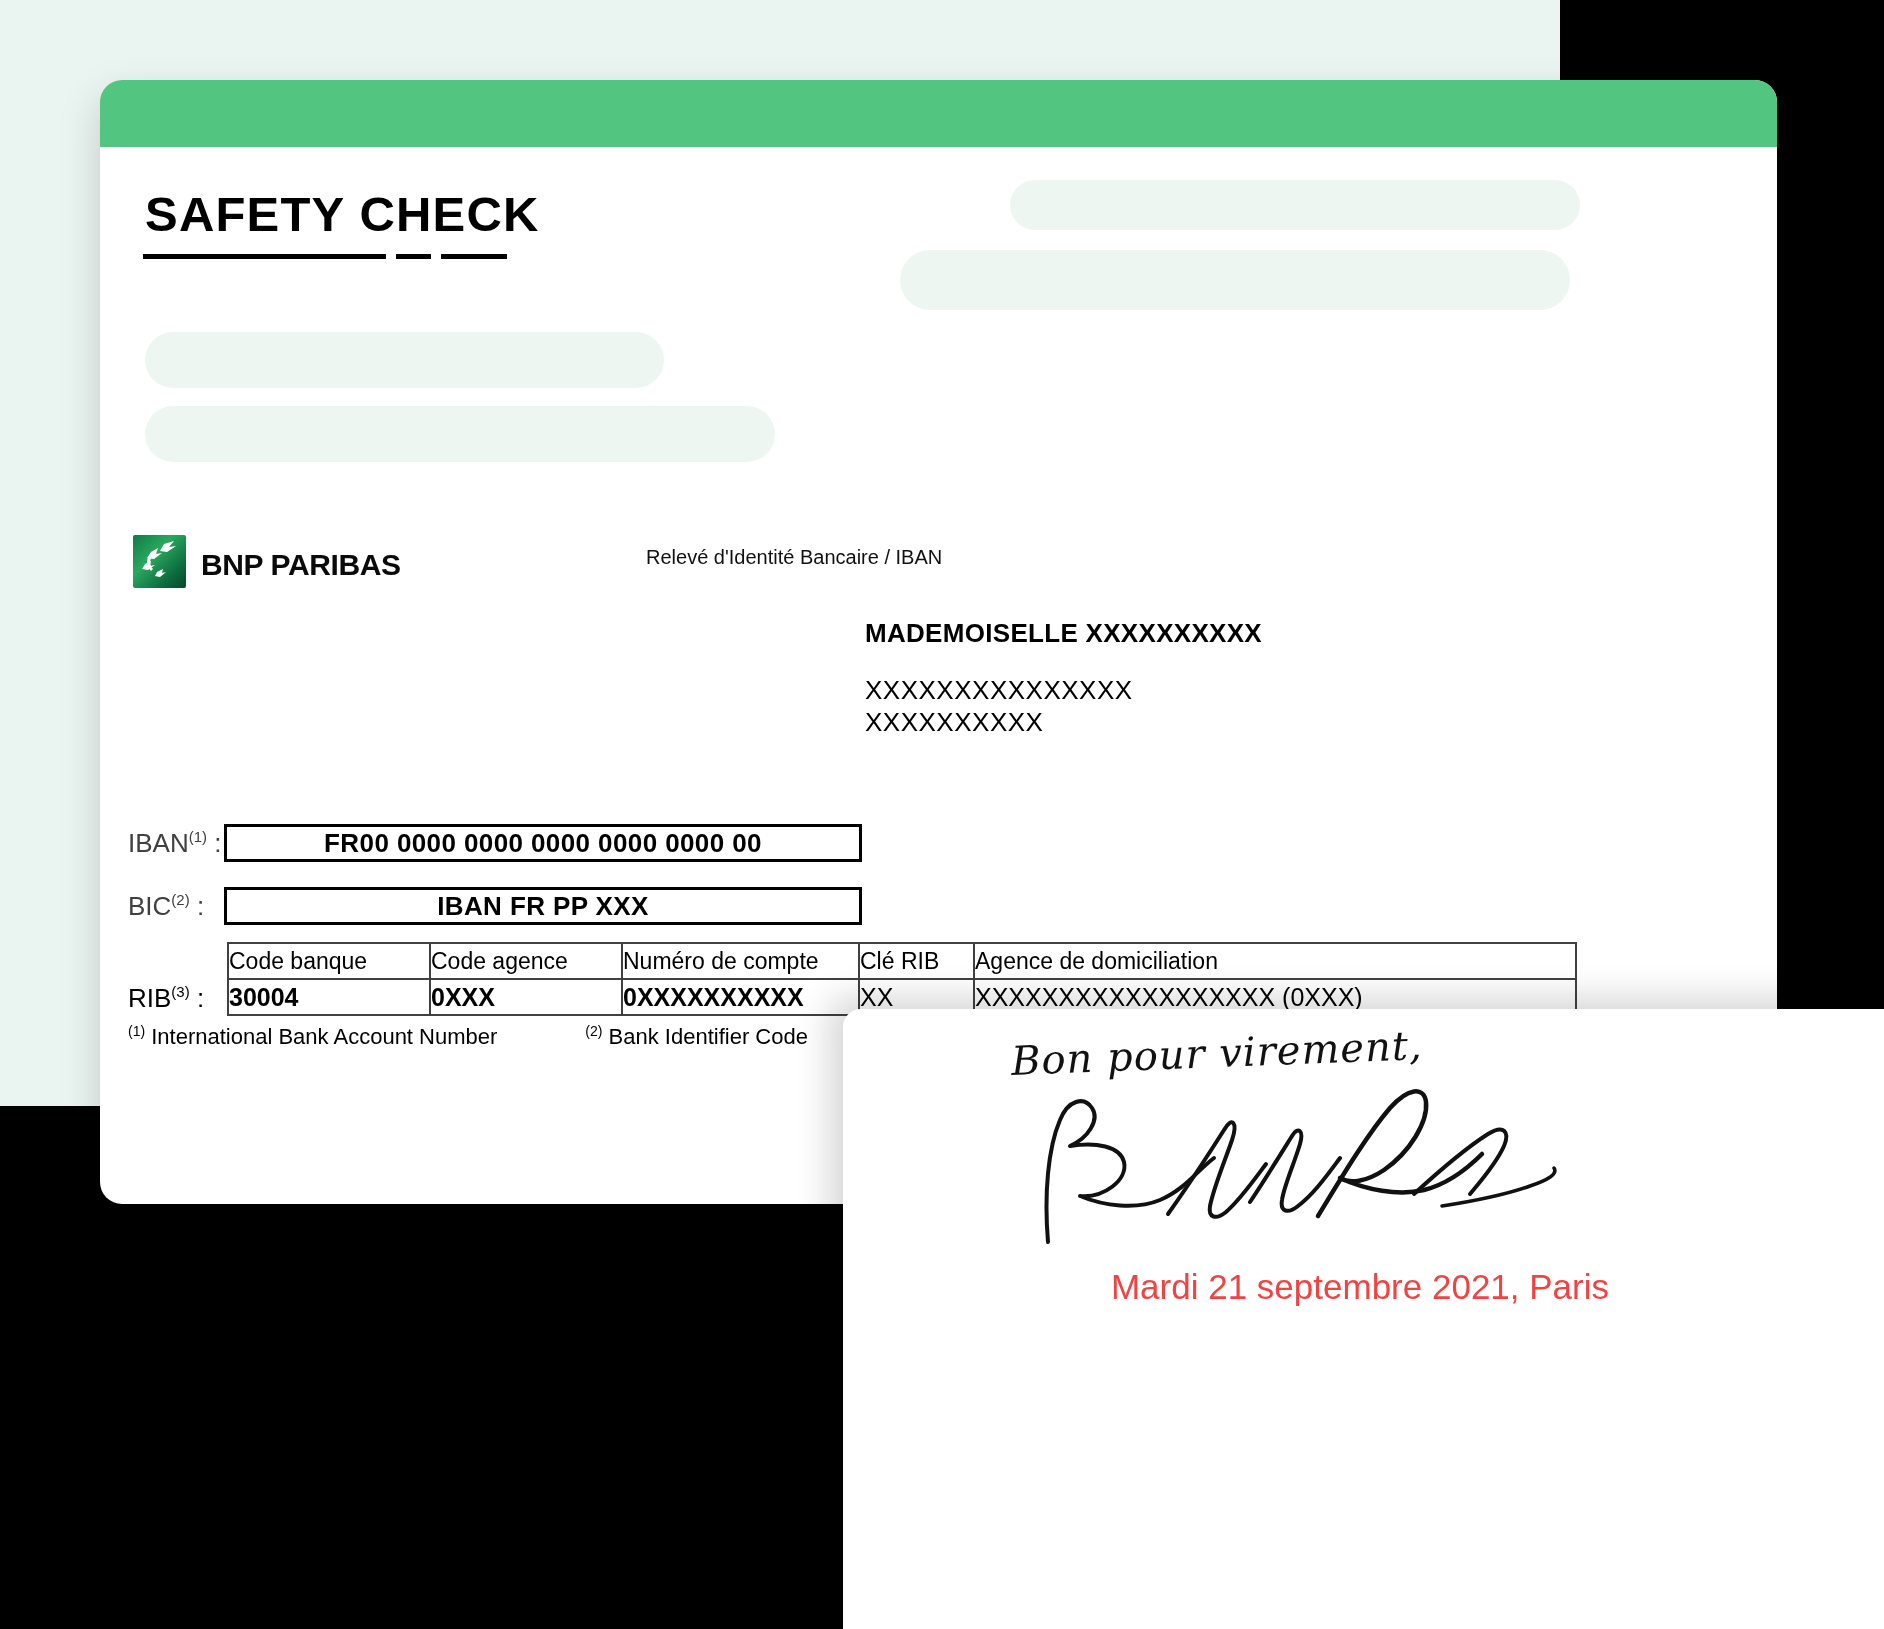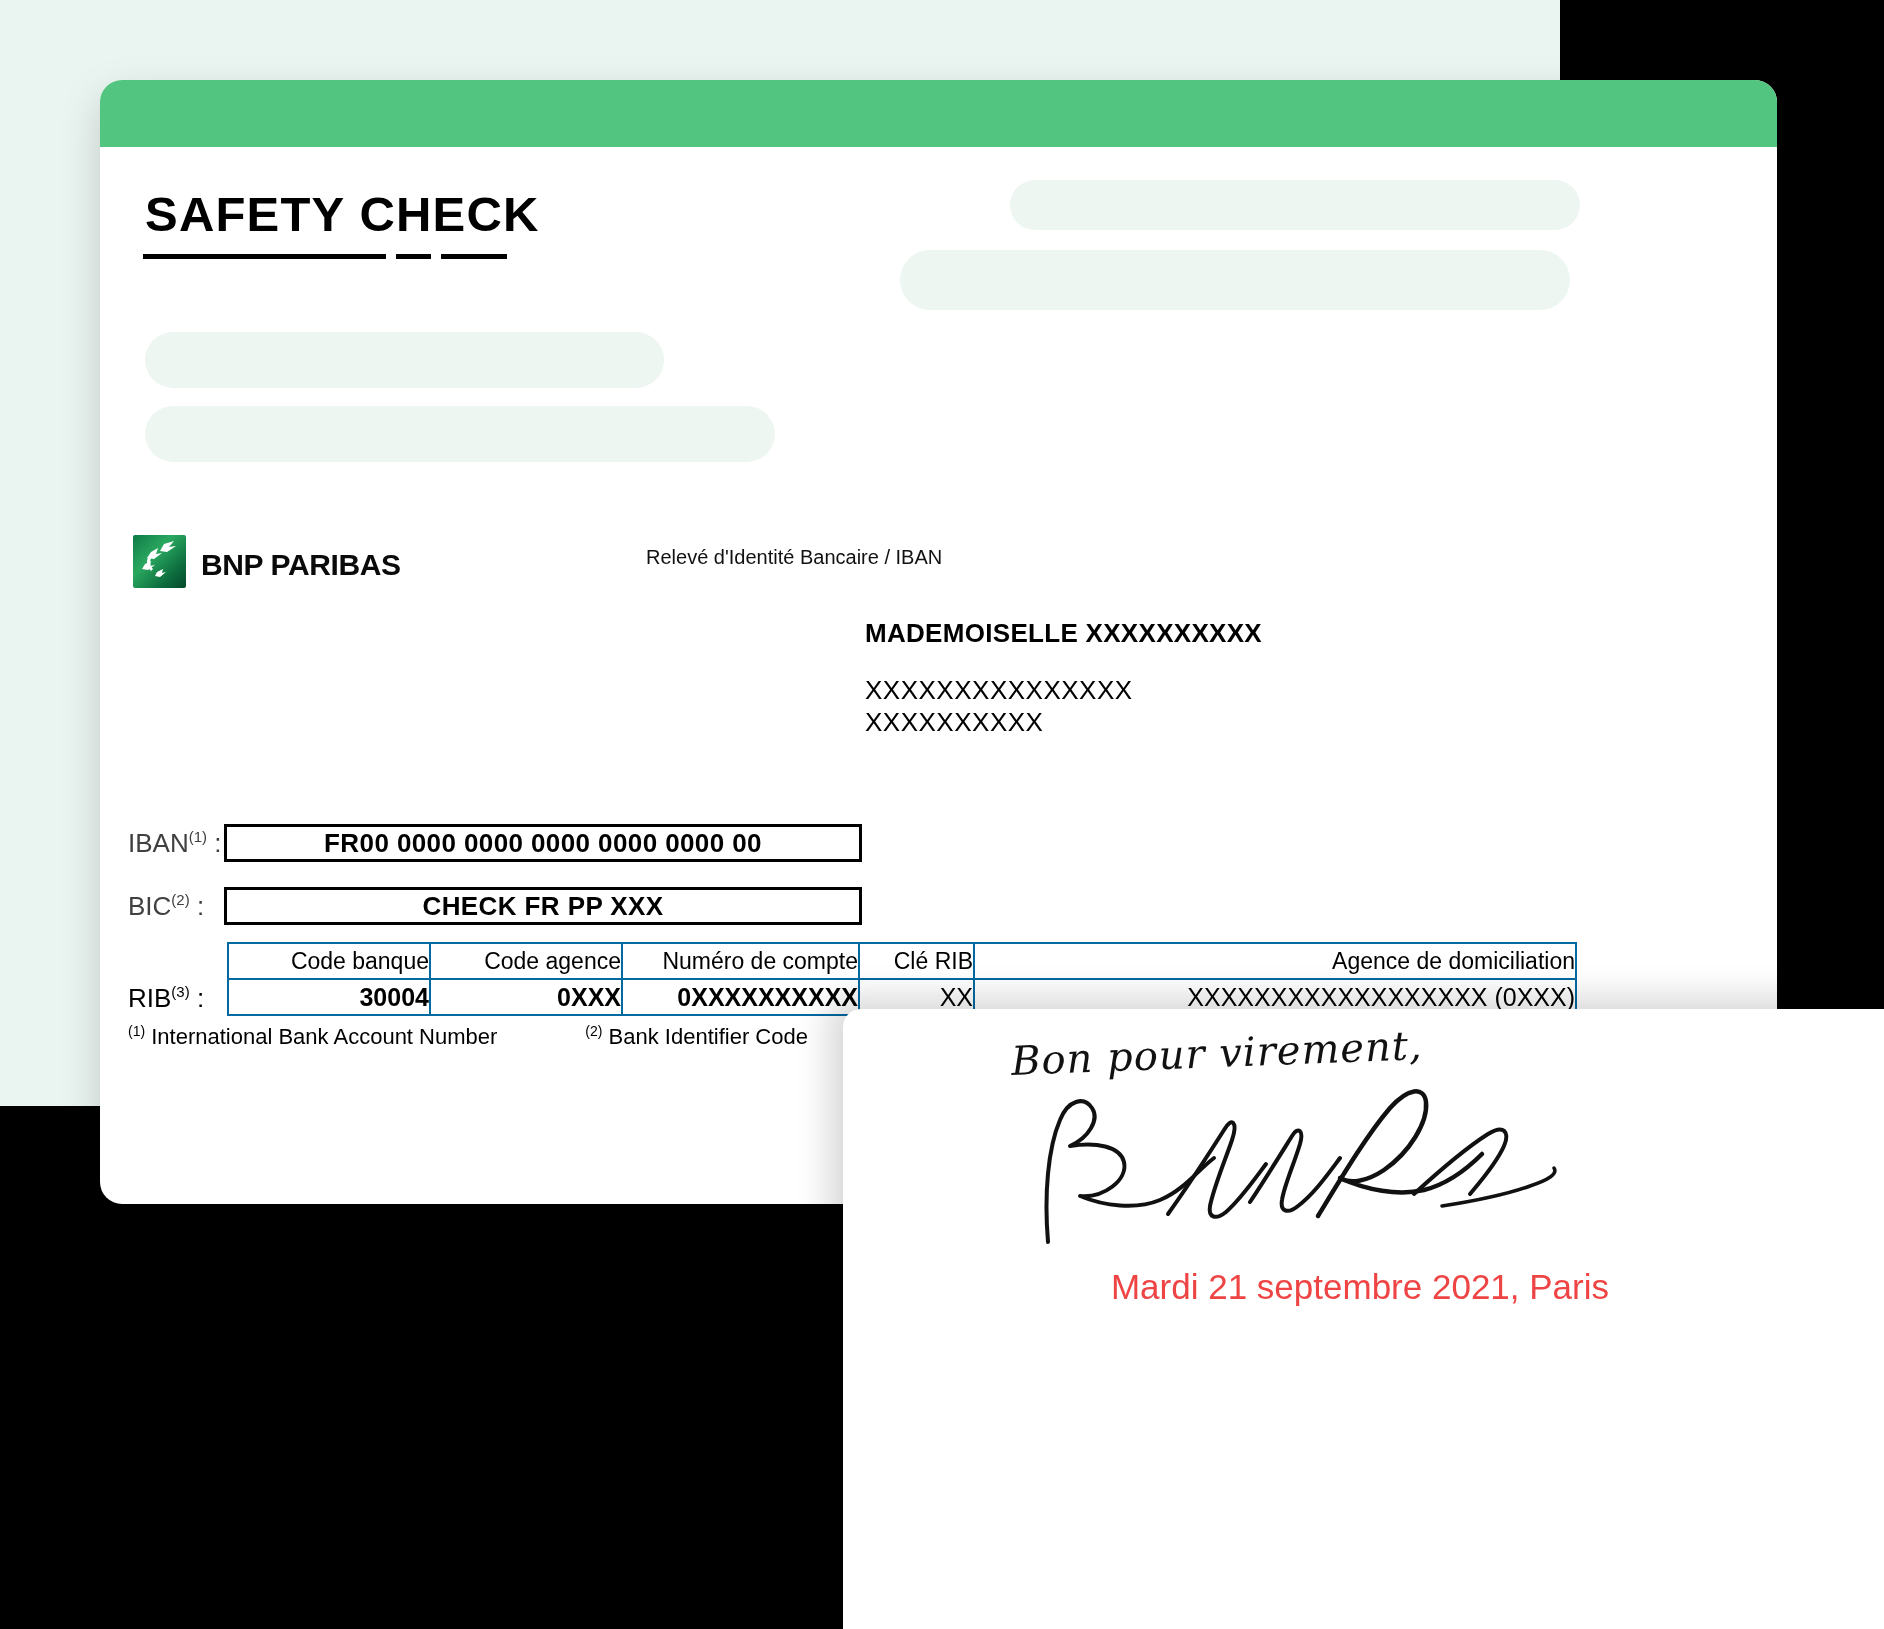--- a/index.html
+++ b/index.html
@@ -193,22 +193,22 @@
   .rib-table {
     position: absolute;
     left: 127px;
     top: 862px;
     width: 1350px;
     border-collapse: collapse;
     table-layout: fixed;
     background: #ffffff;
   }
   .rib-table th, .rib-table td {
-    border: 2px solid #0369a1;
-    text-align: right;
+    border: 2px solid #404040;
+    text-align: left;
     font-family: "Liberation Sans", sans-serif;
     color: #000000;
     padding: 0;
     height: 34px;
     white-space: nowrap;
     overflow: hidden;
   }
   .rib-table th { font-size: 23px; font-weight: 400; }
   .rib-table td { font-size: 25px; font-weight: 700; }
   .rib-table td.plain { font-weight: 400; }
@@ -326,21 +326,21 @@
       <div class="field-box">
         <span class="field-value">FR00 0000 0000 0000 0000 0000 00</span>
       </div>
     </div>
 
     <div class="field-row bic">
       <div class="field-label">
         <span>BIC</span><sup>(2)</sup><span> :</span>
       </div>
       <div class="field-box">
-        <span class="field-value">CHECK FR PP XXX</span>
+        <span class="field-value">IBAN FR PP XXX</span>
       </div>
     </div>
 
     <div class="rib-label">
       <span>RIB</span><sup>(3)</sup><span> :</span>
     </div>
 
     <table class="rib-table">
       <thead>
         <tr>

